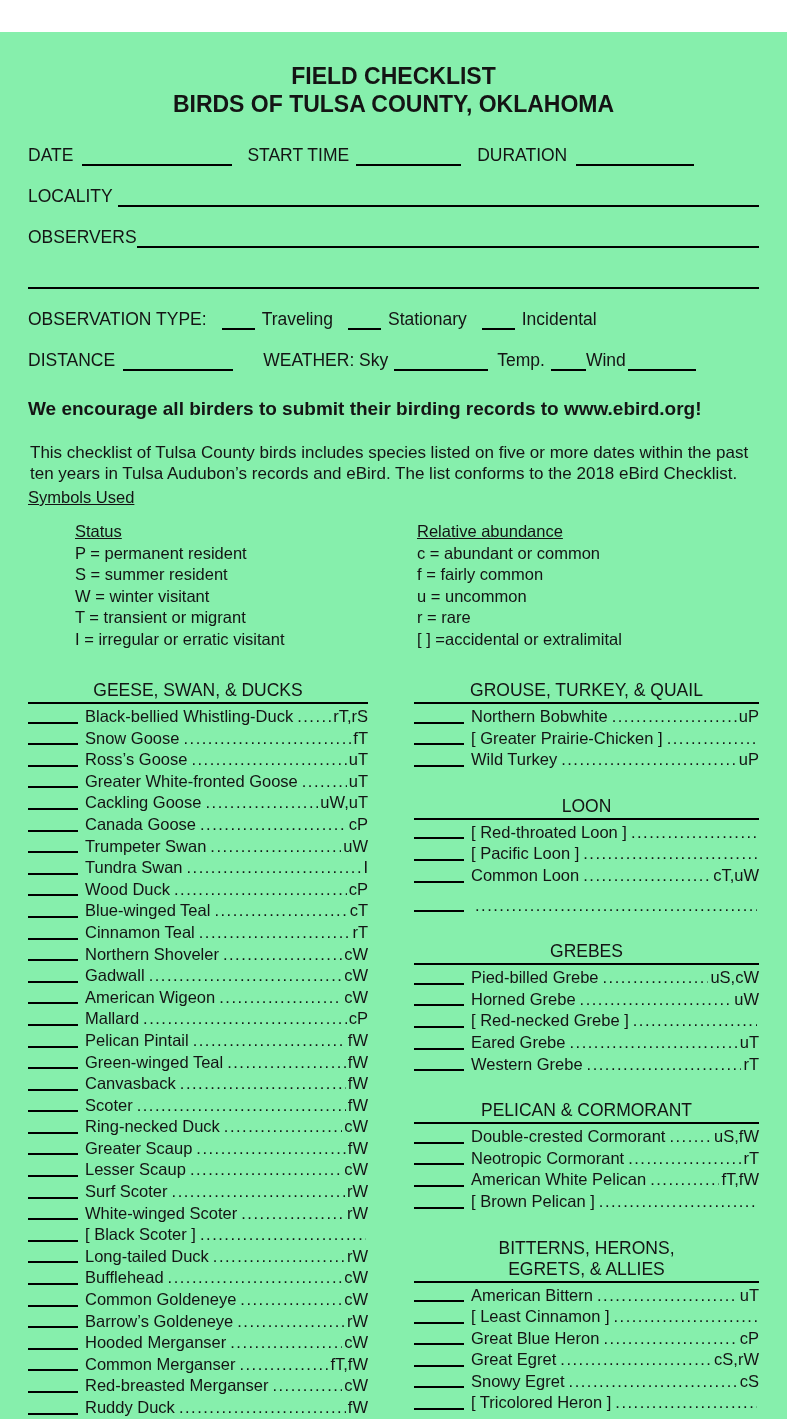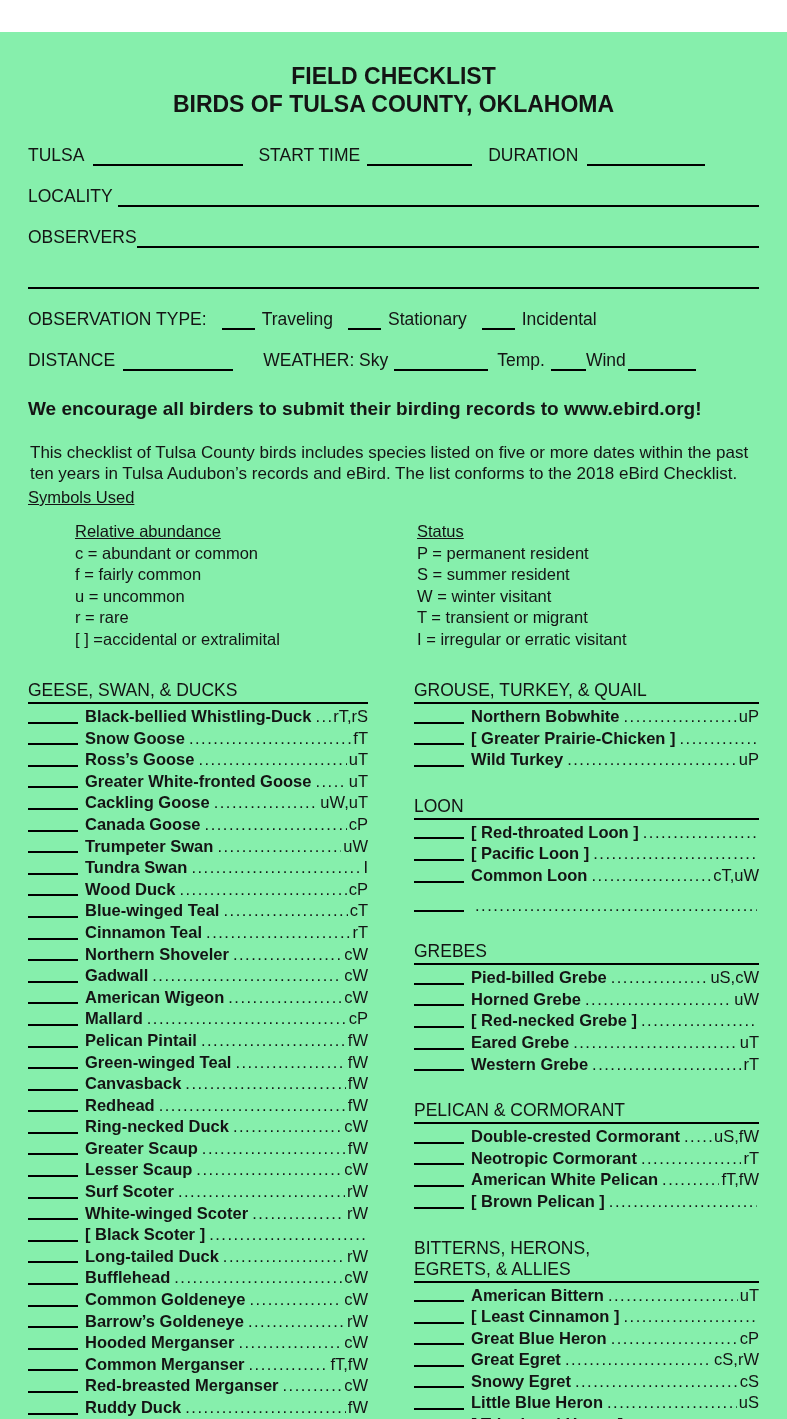--- a/index.html
+++ b/index.html
@@ -34,41 +34,41 @@
   .symbols{display:flex;margin-left:47px;margin-bottom:30px;font-size:16.5px;line-height:21.5px;}
   .sym-col{width:345px;}
   .sym-head{text-decoration:underline;}
   
   .species-wrap{display:flex;}
   .col{width:340px;}
   .col-left{margin-right:46px;}
   .col-right{width:345px;}
   .section{margin-bottom:25px;}
   .section:last-child{margin-bottom:0;}
-  .sec-head{font-size:17.5px;line-height:21px;border-bottom:2px solid #000;padding-bottom:1px;margin-bottom:2px;white-space:pre-line;}
+  .sec-head{font-size:17.5px;line-height:21px;border-bottom:2px solid #000;padding-bottom:1px;margin-bottom:2px;white-space:pre-line;text-align:center;}
   .row{display:flex;height:21.6px;line-height:21.6px;font-size:16.5px;}
   .row.blank{margin-top:8px;}
   .tick{width:50px;border-bottom:2px solid #000;align-self:flex-end;margin:0 7px 4px 0;flex-shrink:0;}
-  .sp-name{white-space:nowrap;font-weight:bold;}
+  .sp-name{white-space:nowrap;}
   .dots{flex:1;overflow:hidden;white-space:nowrap;margin:0 2px 0 4px;letter-spacing:1.5px;}
   .dots::after{content:"..................................................................................";}
   .sp-code{white-space:nowrap;}
 </style>
 </head>
 <body>
 
 <div class="page">
 
   <div class="title">
     <div>FIELD CHECKLIST</div>
     <div>BIRDS OF TULSA COUNTY, OKLAHOMA</div>
   </div>
 
   <div class="frow">
-    <span class="lbl">TULSA</span>
+    <span class="lbl">DATE</span>
     <span class="bl w150"></span>
     <span class="lbl">START TIME</span>
     <span class="bl w105"></span>
     <span class="lbl">DURATION</span>
     <span class="bl w118"></span>
   </div>
 
   <div class="frow">
     <span class="lbl">LOCALITY</span>
     <span class="bl grow gap5"></span>
@@ -107,39 +107,39 @@
   <div class="banner">We encourage all birders to submit their birding records to www.ebird.org!</div>
 
   <p class="intro">This checklist of Tulsa County birds includes species listed on five or more dates within the past ten years in Tulsa Audubon’s records and eBird. The list conforms to the 2018 eBird Checklist.</p>
 
   <div class="symbols-used">
     <span>Symbols Used</span>
   </div>
 
   <div class="symbols">
     <div class="sym-col">
+      <div class="sym-head">Status</div>
+      <div id="status-items">
+          <div>P = permanent resident</div>
+          <div>S = summer resident</div>
+          <div>W = winter visitant</div>
+          <div>T = transient or migrant</div>
+          <div>I = irregular or erratic visitant</div>
+        </div>
+    </div>
+    <div class="sym-col">
       <div class="sym-head">Relative abundance</div>
       <div id="abundance-items">
           <div>c = abundant or common</div>
           <div>f = fairly common</div>
           <div>u = uncommon</div>
           <div>r = rare</div>
           <div>[ ] =accidental or extralimital</div>
         </div>
     </div>
-    <div class="sym-col">
-      <div class="sym-head">Status</div>
-      <div id="status-items">
-          <div>P = permanent resident</div>
-          <div>S = summer resident</div>
-          <div>W = winter visitant</div>
-          <div>T = transient or migrant</div>
-          <div>I = irregular or erratic visitant</div>
-        </div>
-    </div>
   </div>
 
   <div class="species-wrap">
     <div class="col col-left" id="col-left">
         <div class="section">
           <div class="sec-head">GEESE, SWAN, &amp; DUCKS</div>
           <div class="row">
             <span class="tick"></span>
             <span class="sp-name">Black-bellied Whistling-Duck</span>
             <span class="dots"></span>
@@ -242,21 +242,21 @@
             <span class="sp-code">fW</span>
           </div>
           <div class="row">
             <span class="tick"></span>
             <span class="sp-name">Canvasback</span>
             <span class="dots"></span>
             <span class="sp-code">fW</span>
           </div>
           <div class="row">
             <span class="tick"></span>
-            <span class="sp-name">Redhead</span>
+            <span class="sp-name">Scoter</span>
             <span class="dots"></span>
             <span class="sp-code">fW</span>
           </div>
           <div class="row">
             <span class="tick"></span>
             <span class="sp-name">Ring-necked Duck</span>
             <span class="dots"></span>
             <span class="sp-code">cW</span>
           </div>
           <div class="row">
@@ -471,26 +471,20 @@
             <span class="sp-code">cS,rW</span>
           </div>
           <div class="row">
             <span class="tick"></span>
             <span class="sp-name">Snowy Egret</span>
             <span class="dots"></span>
             <span class="sp-code">cS</span>
           </div>
           <div class="row">
             <span class="tick"></span>
-            <span class="sp-name">Little Blue Heron</span>
-            <span class="dots"></span>
-            <span class="sp-code">uS</span>
-          </div>
-          <div class="row">
-            <span class="tick"></span>
             <span class="sp-name">[ Tricolored Heron ]</span>
             <span class="dots"></span>
           </div>
         </div>
       </div>
   </div>
 
 </div>
 
 </body></html>

